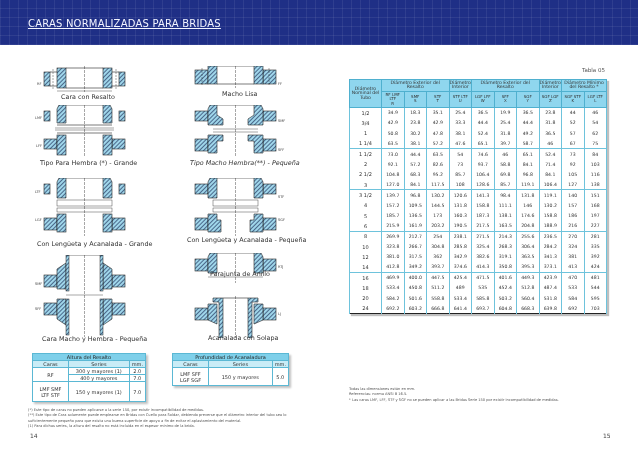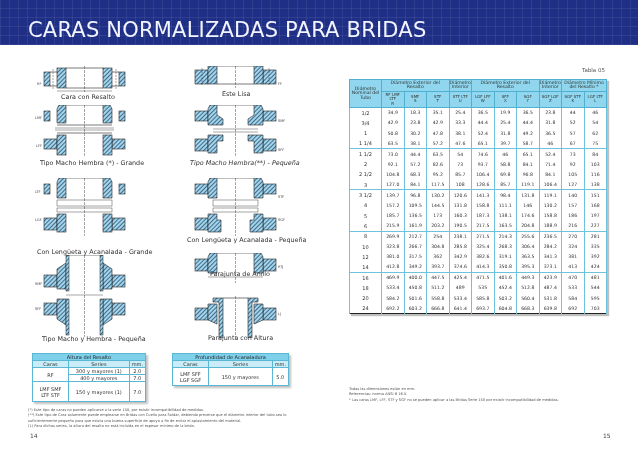--- a/index.html
+++ b/index.html
@@ -8,22 +8,23 @@
 
   .banner {
     position: absolute; left: 0; top: 0; width: 638px; height: 45px;
     background-color: #1f2f86;
     background-image:
       repeating-linear-gradient(90deg, rgba(255,255,255,0.07) 0 1px, transparent 1px 9px),
       repeating-linear-gradient(0deg, rgba(255,255,255,0.07) 0 1px, transparent 1px 9px);
   }
   .banner-title {
     position: absolute; left: 28px; top: 18px;
-    color: #f2f4ff; font-size: 21px; letter-spacing: 0.2px;
+    color: #f2f4ff; font-size: 10px; letter-spacing: 0.2px;
     font-family: "DejaVu Sans", sans-serif;
+    text-decoration: underline;
   }
 
   
   .drawing { position: absolute; }
   .drawing svg { display: block; }
   .caption {
     position: absolute; font-size: 6.4px; color: #333; white-space: nowrap;
     font-family: "DejaVu Sans", sans-serif;
   }
   .tag { position: absolute; font-size: 3.5px; color: #444; }
@@ -95,21 +96,21 @@
     <rect x="15" y="0" width="9" height="18" fill="url(#hatch)" stroke="#222" stroke-width="0.6"></rect>
     <rect x="61" y="0" width="9" height="18" fill="url(#hatch)" stroke="#222" stroke-width="0.6"></rect>
     <line x1="24" y1="0" x2="61" y2="0" stroke="#222" stroke-width="0.6"></line>
       <line x1="24" y1="18" x2="61" y2="18" stroke="#222" stroke-width="0.6"></line>
     <line x1="42.5" y1="0" x2="42.5" y2="22" stroke="#222" stroke-width="0.4" stroke-dasharray="3,1"></line>
     <line x1="9" y1="2" x2="9" y2="20" stroke="#222" stroke-width="0.4" stroke-dasharray="2,1"></line>
     <line x1="76" y1="2" x2="76" y2="20" stroke="#222" stroke-width="0.4" stroke-dasharray="2,1"></line>
   </svg>
 </div>
 <div class="tag" style="left:278px;top:82px;">FF</div>
-<div class="caption" style="left:222px;top:90px;">Este Lisa</div>
+<div class="caption" style="left:222px;top:90px;">Macho Lisa</div>
 
 <div class="drawing" style="left:42px;top:105px;">
   <svg width="85" height="52" viewBox="0 0 85 52">
     <g>
       <rect x="2" y="6" width="6" height="10" fill="url(#hatch)" stroke="#222" stroke-width="0.6"></rect>
       <rect x="77" y="6" width="6" height="10" fill="url(#hatch)" stroke="#222" stroke-width="0.6"></rect>
       <polygon points="17,0 24,0 24,18 15,18 15,4" fill="url(#hatch)" stroke="#222" stroke-width="0.6"></polygon>
       <polygon points="61,0 68,0 70,4 70,18 61,18" fill="url(#hatch)" stroke="#222" stroke-width="0.6"></polygon>
       <line x1="24" y1="0" x2="61" y2="0" stroke="#222" stroke-width="0.6"></line>
       <line x1="15" y1="20" x2="70" y2="20" stroke="#222" stroke-width="0.6"></line>
@@ -121,21 +122,21 @@
       <rect x="61" y="0" width="9" height="20" fill="url(#hatch)" stroke="#222" stroke-width="0.6"></rect>
       <line x1="15" y1="-2" x2="70" y2="-2" stroke="#222" stroke-width="0.6"></line>
     </g>
     <line x1="42.5" y1="0" x2="42.5" y2="52" stroke="#222" stroke-width="0.4" stroke-dasharray="3,1"></line>
     <line x1="13" y1="23" x2="72" y2="23" stroke="#222" stroke-width="0.4"></line>
     <line x1="13" y1="25" x2="72" y2="25" stroke="#222" stroke-width="0.4"></line>
   </svg>
 </div>
 <div class="tag" style="left:35px;top:116px;">LMF</div>
 <div class="tag" style="left:36px;top:144px;">LFF</div>
-<div class="caption" style="left:40px;top:159px;">Tipo Macho  Hembra (*) - Grande</div>
+<div class="caption" style="left:40px;top:159px;">Tipo Para  Hembra (*) - Grande</div>
 
 <div class="drawing" style="left:193px;top:105px;">
   <svg width="85" height="52" viewBox="0 0 85 52">
     <g>
       <rect x="2" y="6" width="13" height="10" fill="url(#hatch)" stroke="#222" stroke-width="0.6"></rect>
       <rect x="70" y="6" width="13" height="10" fill="url(#hatch)" stroke="#222" stroke-width="0.6"></rect>
       <polygon points="17,0 24,0 24,10 30,14 30,20 15,20 15,4" fill="url(#hatch)" stroke="#222" stroke-width="0.6"></polygon>
       <polygon points="61,0 68,0 70,4 70,20 55,20 55,14 61,10" fill="url(#hatch)" stroke="#222" stroke-width="0.6"></polygon>
       <line x1="24" y1="0" x2="61" y2="0" stroke="#222" stroke-width="0.6"></line>
     </g>
@@ -169,21 +170,21 @@
       <rect x="15" y="0" width="9" height="18" fill="url(#hatch)" stroke="#222" stroke-width="0.6"></rect>
       <rect x="61" y="0" width="9" height="18" fill="url(#hatch)" stroke="#222" stroke-width="0.6"></rect>
     </g>
     <line x1="42.5" y1="0" x2="42.5" y2="58" stroke="#222" stroke-width="0.4" stroke-dasharray="3,1"></line>
     <rect x="15" y="22" width="55" height="6" fill="none" stroke="#222" stroke-width="0.4"></rect>
     <rect x="15" y="30" width="55" height="4" fill="none" stroke="#222" stroke-width="0.4"></rect>
   </svg>
 </div>
 <div class="tag" style="left:35px;top:190px;">LTF</div>
 <div class="tag" style="left:35px;top:218px;">LGF</div>
-<div class="caption" style="left:37px;top:248px;">Con Lengüeta y Acanalada - Grande</div>
+<div class="caption" style="left:37px;top:240px;">Con Lengüeta y Acanalada - Grande</div>
 
 <div class="drawing" style="left:193px;top:178px;">
   <svg width="85" height="58" viewBox="0 0 85 58">
     <g>
       <rect x="2" y="6" width="13" height="10" fill="url(#hatch)" stroke="#222" stroke-width="0.6"></rect>
       <rect x="70" y="6" width="13" height="10" fill="url(#hatch)" stroke="#222" stroke-width="0.6"></rect>
       <polygon points="17,0 24,0 24,20 15,20 15,4" fill="url(#hatch)" stroke="#222" stroke-width="0.6"></polygon>
       <polygon points="61,0 68,0 70,4 70,20 61,20" fill="url(#hatch)" stroke="#222" stroke-width="0.6"></polygon>
       <line x1="24" y1="0" x2="61" y2="0" stroke="#222" stroke-width="0.6"></line>
     </g>
@@ -220,21 +221,21 @@
       <polygon points="61,0 70,0 70,20 61,26" fill="url(#hatch)" stroke="#222" stroke-width="0.6"></polygon>
       <rect x="24" y="0" width="3" height="36" fill="url(#hatch)" stroke="#222" stroke-width="0.5"></rect>
       <rect x="58" y="0" width="3" height="36" fill="url(#hatch)" stroke="#222" stroke-width="0.5"></rect>
     </g>
     <line x1="42.5" y1="0" x2="42.5" y2="82" stroke="#222" stroke-width="0.4" stroke-dasharray="3,1"></line>
     <line x1="24" y1="40" x2="61" y2="40" stroke="#222" stroke-width="0.4"></line>
   </svg>
 </div>
 <div class="tag" style="left:35px;top:282px;">SMF</div>
 <div class="tag" style="left:35px;top:307px;">SFF</div>
-<div class="caption" style="left:42px;top:335px;">Tipo Macho y Hembra - Pequeña</div>
+<div class="caption" style="left:42px;top:335px;">Cara Macho y Hembra - Pequeña</div>
 
 <div class="drawing" style="left:193px;top:253px;">
   <svg width="85" height="30" viewBox="0 0 85 30">
     <rect x="2" y="6" width="13" height="12" fill="url(#hatch)" stroke="#222" stroke-width="0.6"></rect>
     <rect x="70" y="6" width="13" height="12" fill="url(#hatch)" stroke="#222" stroke-width="0.6"></rect>
     <polygon points="17,0 24,0 24,20 15,20 15,4" fill="url(#hatch)" stroke="#222" stroke-width="0.6"></polygon>
     <polygon points="61,0 68,0 70,4 70,20 61,20" fill="url(#hatch)" stroke="#222" stroke-width="0.6"></polygon>
     <line x1="24" y1="0" x2="61" y2="0" stroke="#222" stroke-width="0.6"></line>
     <line x1="42.5" y1="0" x2="42.5" y2="30" stroke="#222" stroke-width="0.4" stroke-dasharray="3,1"></line>
     <line x1="15" y1="24" x2="70" y2="24" stroke="#222" stroke-width="0.4"></line>
@@ -249,21 +250,21 @@
     <rect x="70" y="12" width="13" height="12" fill="url(#hatch)" stroke="#222" stroke-width="0.6"></rect>
     <polygon points="15,8 24,8 24,28 15,24" fill="url(#hatch)" stroke="#222" stroke-width="0.6"></polygon>
     <polygon points="61,8 70,8 70,24 61,28" fill="url(#hatch)" stroke="#222" stroke-width="0.6"></polygon>
     <polygon points="20,2 30,2 30,42 26,42 26,6 20,6" fill="url(#hatch)" stroke="#222" stroke-width="0.6"></polygon>
     <polygon points="55,2 65,2 65,6 59,6 59,42 55,42" fill="url(#hatch)" stroke="#222" stroke-width="0.6"></polygon>
     <line x1="30" y1="2" x2="55" y2="2" stroke="#222" stroke-width="0.6"></line>
     <line x1="42.5" y1="0" x2="42.5" y2="42" stroke="#222" stroke-width="0.4" stroke-dasharray="3,1"></line>
   </svg>
 </div>
 <div class="tag" style="left:278px;top:312px;">LJ</div>
-<div class="caption" style="left:208px;top:334px;">Parajunta con Altura</div>
+<div class="caption" style="left:208px;top:334px;">Acanalada con Solapa</div>
 
 <table class="small-table" style="left:32px;top:353px;width:114px;">
   <tbody>
       <tr class="head">
         <th colspan="3">Altura del Resalto</th>
       </tr>
   <tr class="sub">
     <th style="width:36px">Caras</th>
     <th>Series</th>
     <th style="width:13px">mm.</th>

